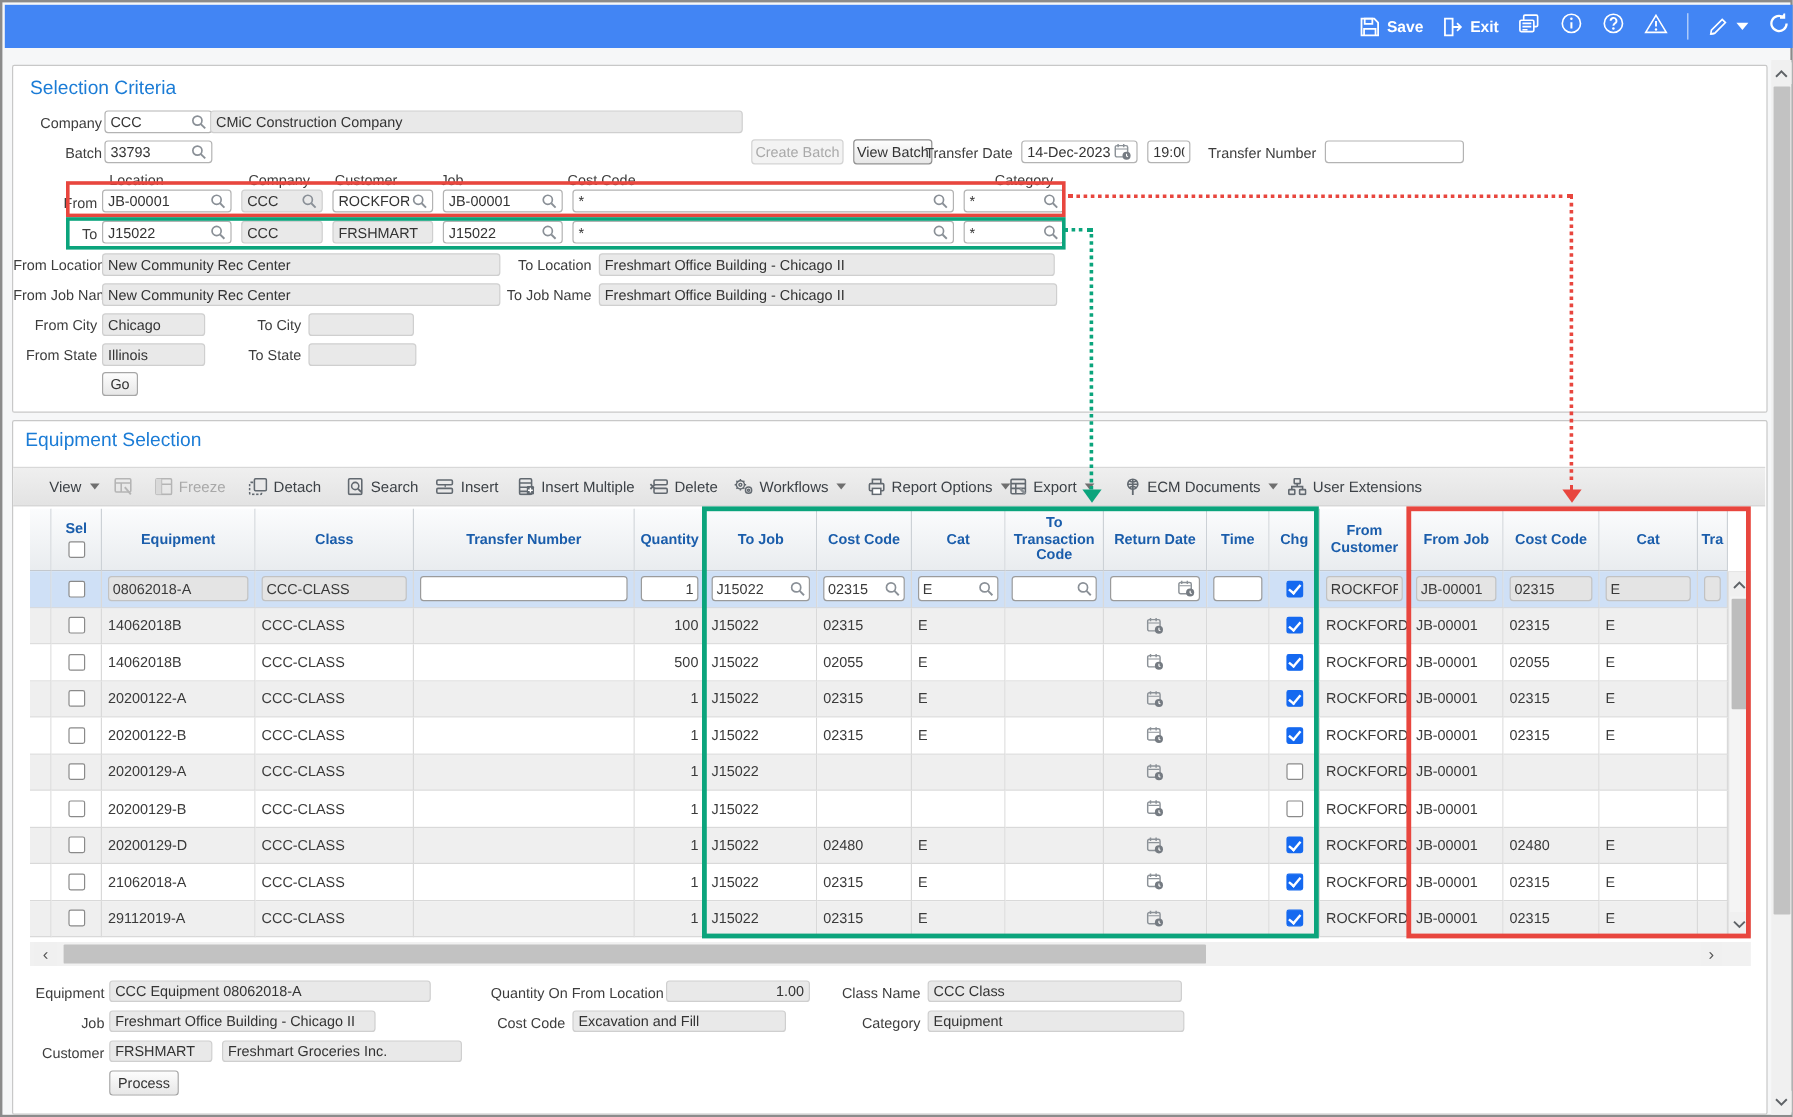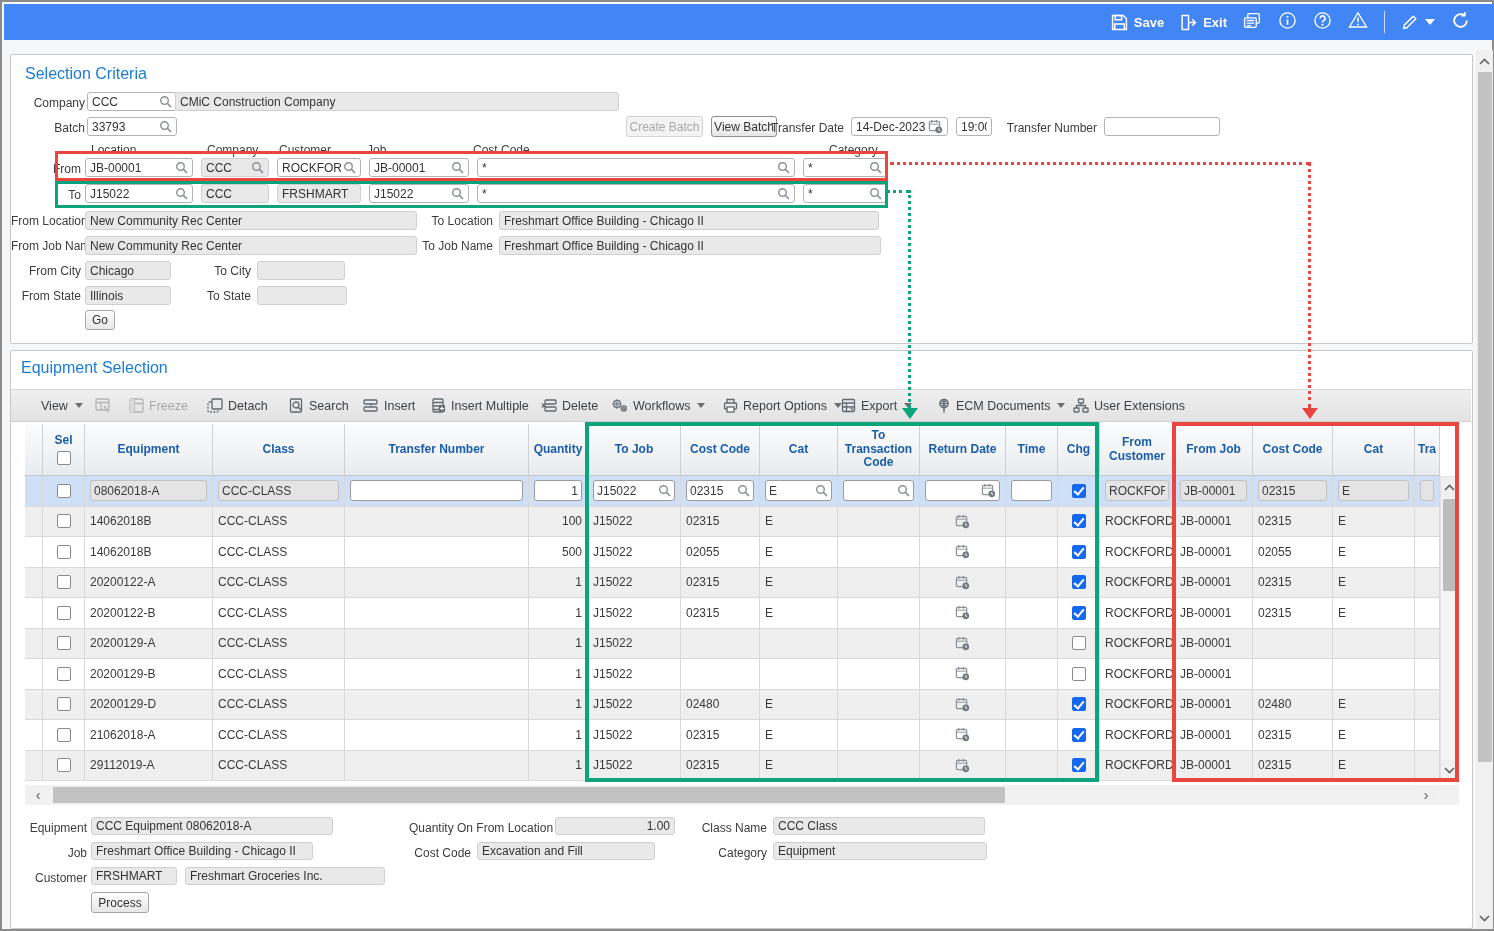--- a/index.html
+++ b/index.html
@@ -1,21 +1,21 @@
 <!DOCTYPE html>
 <html style="--titlebar: #4285f4; --heading: #1b7cd6; --hdrblue: #1a5dab; --selrow: #cfe0f6; --cbblue: #1569f0; --red: #e8463e; --green: #0ba47c;"><head>
 <meta charset="utf-8">
 <style>
   html,body{margin:0;padding:0;}
   body{width:1494px;height:931px;position:relative;font-family:"Liberation Sans",sans-serif;background:#e8e8e8;overflow:hidden;}
   .window{position:absolute;inset:0;border:2px solid #8b8b8b;box-sizing:border-box;background:#f6f7f8;}
   
   .titlebar{position:absolute;left:2px;top:2px;width:1490px;height:36px;background:var(--titlebar);display:flex;align-items:center;color:#fff;}
   .tb-title{font-size:15px;letter-spacing:.3px;padding-left:16px;}
-  .tb-right{margin-left:auto;display:flex;align-items:center;gap:16px;padding-right:24px;}
+  .tb-right{margin-left:auto;display:flex;align-items:center;gap:16px;padding-right:2px;}
   .tbtn{display:flex;align-items:center;gap:6px;font-size:13px;font-weight:bold;cursor:pointer;}
   .tb-sep{width:1px;height:22px;background:rgba(255,255,255,.7);}
   .tbtn svg{display:block;}
   
   .lb{position:absolute;font-size:12px;color:#3d3d3d;white-space:nowrap;text-align:right;}
   .f{position:absolute;height:19px;border:1px solid #b3b3b3;border-radius:3px;background:#fff;display:flex;align-items:center;font-size:12px;color:#333;padding:0 4px;box-sizing:border-box;overflow:hidden;}
   .f .tx{flex:1;overflow:hidden;white-space:nowrap;}
   .f .tx.r{text-align:right;}
   .f.ro{background:#e9e9e9;border-color:#cfcfcf;}
   .f svg{flex:none;margin-left:2px;}
@@ -1139,21 +1139,21 @@
         </div>
     </div>
 
     <div class="sb" style="left:14px;top:434px;width:1434px;height:20px;background:#f1f1f1;">
       <div class="sb-arrow" style="left:4px;top:0;width:18px;height:20px;">‹</div>
       <div class="sb-thumb" style="left:28px;top:2px;width:952px;height:16px;"></div>
       <div class="sb-arrow" style="right:24px;top:0;width:18px;height:20px;">›</div>
     </div>
 
     <div class="lb" style="left:0px;top:470px;width:76px;">Equipment</div>
-    <div class="f ro" style="left:80px;top:466px;width:242px;height:18px;">
+    <div class="f ro" style="left:80px;top:466px;width:268px;height:18px;">
         <span class="tx">CCC Equipment 08062018-A</span>
       </div>
     <div class="lb" style="left:398px;top:470px;width:140px;">Quantity On From Location</div>
     <div class="f ro" style="left:544px;top:466px;width:120px;height:18px;">
         <span class="tx r">1.00</span>
       </div>
     <div class="lb" style="left:690px;top:470px;width:66px;">Class Name</div>
     <div class="f ro" style="left:762px;top:466px;width:212px;height:18px;">
         <span class="tx">CCC Class</span>
       </div>

